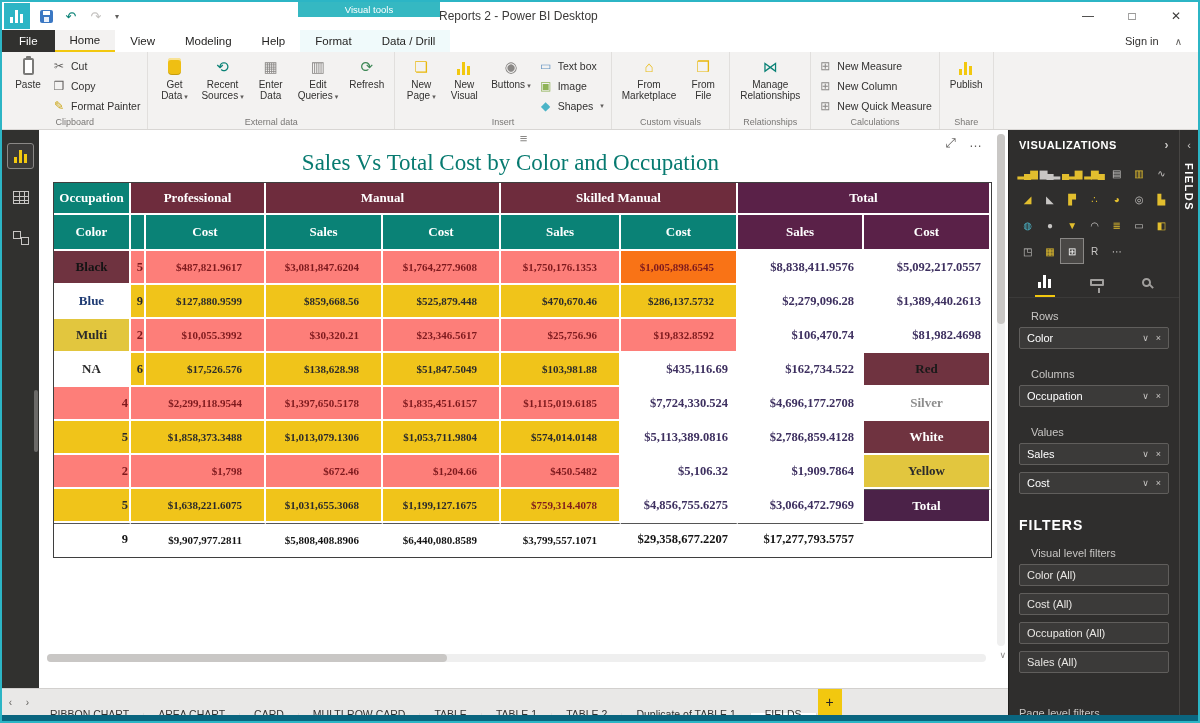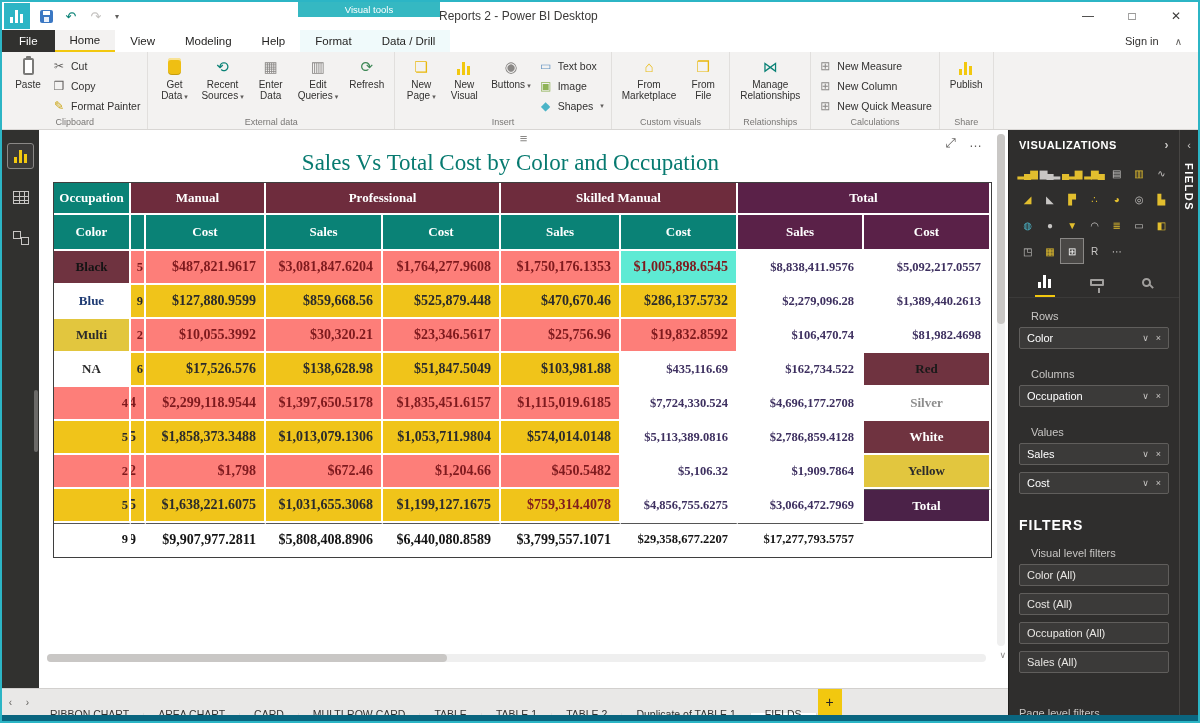--- a/index.html
+++ b/index.html
@@ -70,21 +70,21 @@
   .vhandle{position:absolute;top:1px;left:50%;transform:translateX(-50%);color:#8A8886;font-size:13px;cursor:grab;}
   .vicons{position:absolute;top:5px;right:26px;display:flex;gap:13px;color:#605E5C;font-size:13px;}
   .vicons span{cursor:pointer;}
   .vtitle{position:absolute;top:20px;left:0;right:26px;text-align:center;font-family:"Liberation Serif",serif;font-size:23px;color:#077A70;}
   .vtable{position:absolute;left:14px;top:52px;display:grid;grid-template-rows:32px 36px repeat(9,34px);border:1px solid #3F3F3F;background:#fff;}
   .mcell{display:flex;align-items:center;justify-content:center;font-family:"Liberation Serif",serif;font-weight:bold;font-size:13px;border-right:2px solid #fff;border-bottom:2px solid #fff;overflow:hidden;white-space:nowrap;cursor:pointer;}
   .h1{background:#6E2C3D;color:#fff;}
   .h2{background:#0A8276;color:#fff;}
   .h1.teal,.h2.teal{background:#0A8276;}
   .h1.purple,.h2.purple{background:#5A2148;}
-  .val{justify-content:flex-end;padding-right:8px;font-size:14px;}
+  .val{justify-content:flex-end;padding-right:22px;font-size:11px;}
   .sliver{justify-content:flex-end;padding-right:1px;font-size:12.5px;}
   .tcol{background:#fff;color:#3E3060;justify-content:flex-end;padding-right:8px;font-size:12.5px;}
   .trow{background:#fff;color:#141414;border-top:1px solid #555;}
   .trowhdr{background:#4B2248;color:#fff;border-top:1px solid #555;}
 
   .hscroll{position:absolute;left:8px;right:22px;bottom:26px;height:8px;background:#EFEFEF;border-radius:4px;}
   .hthumb{position:absolute;left:0;top:0;height:8px;width:400px;background:#C9C7C5;border-radius:4px;cursor:pointer;}
   .vscroll{position:absolute;right:3px;top:4px;bottom:42px;width:8px;background:#EFEFEF;border-radius:4px;}
   .vthumb{position:absolute;top:0;left:0;width:8px;height:190px;background:#C9C7C5;border-radius:4px;cursor:pointer;}
   .vsarrow{position:absolute;right:2px;bottom:28px;font-size:9px;color:#8A8886;cursor:pointer;}
@@ -347,40 +347,40 @@
 
   <div class="canvas">
     <span class="vhandle">≡</span>
     <div class="vicons">
       <span>⤢</span>
       <span>…</span>
     </div>
     <div class="vtitle">Sales Vs Total Cost by Color and Occupation</div>
     <div class="vtable" style="grid-template-columns: 77px 15px 120px 117px 118px 120px 117px 126px 127px;">
         <div class="mcell h1 teal">Occupation</div>
+        <div class="mcell h1 wine" style="grid-column: span 2;">Professional</div>
         <div class="mcell h1 wine" style="grid-column: span 2;">Manual</div>
-        <div class="mcell h1 wine" style="grid-column: span 2;">Professional</div>
         <div class="mcell h1 wine" style="grid-column: span 2;">Skilled Manual</div>
         <div class="mcell h1 purple" style="grid-column: span 2;">Total</div>
         <div class="mcell h2 teal">Color</div>
         <div class="mcell h2 teal"></div>
         <div class="mcell h2 teal">Cost</div>
         <div class="mcell h2 teal">Sales</div>
         <div class="mcell h2 teal">Cost</div>
         <div class="mcell h2 teal">Sales</div>
         <div class="mcell h2 teal">Cost</div>
         <div class="mcell h2 purple">Sales</div>
         <div class="mcell h2 purple">Cost</div>
         <div class="mcell rowhdr" style="background: rgb(111, 51, 64); color: rgb(20, 20, 20);">Black</div>
         <div class="mcell sliver" style="background: rgb(253, 126, 121); color: rgb(126, 26, 30);">5</div>
         <div class="mcell val" style="background: rgb(253, 126, 121); color: rgb(126, 26, 30);">$487,821.9617</div>
         <div class="mcell val" style="background: rgb(253, 126, 121); color: rgb(126, 26, 30);">$3,081,847.6204</div>
         <div class="mcell val" style="background: rgb(253, 126, 121); color: rgb(126, 26, 30);">$1,764,277.9608</div>
         <div class="mcell val" style="background: rgb(253, 126, 121); color: rgb(126, 26, 30);">$1,750,176.1353</div>
-        <div class="mcell val" style="background: #5eead4; color: rgb(126, 26, 30);">$1,005,898.6545</div>
+        <div class="mcell val" style="background: #f97316; color: rgb(126, 26, 30);">$1,005,898.6545</div>
         <div class="mcell tcol">$8,838,411.9576</div>
         <div class="mcell tcol">$5,092,217.0557</div>
         <div class="mcell rowhdr" style="background: rgb(255, 255, 255); color: rgb(31, 59, 115);">Blue</div>
         <div class="mcell sliver" style="background: rgb(240, 196, 26); color: rgb(43, 43, 43);">9</div>
         <div class="mcell val" style="background: rgb(240, 196, 26); color: rgb(43, 43, 43);">$127,880.9599</div>
         <div class="mcell val" style="background: rgb(240, 196, 26); color: rgb(43, 43, 43);">$859,668.56</div>
         <div class="mcell val" style="background: rgb(240, 196, 26); color: rgb(43, 43, 43);">$525,879.448</div>
         <div class="mcell val" style="background: rgb(240, 196, 26); color: rgb(43, 43, 43);">$470,670.46</div>
         <div class="mcell val" style="background: rgb(240, 196, 26); color: rgb(43, 43, 43);">$286,137.5732</div>
         <div class="mcell tcol">$2,279,096.28</div>

